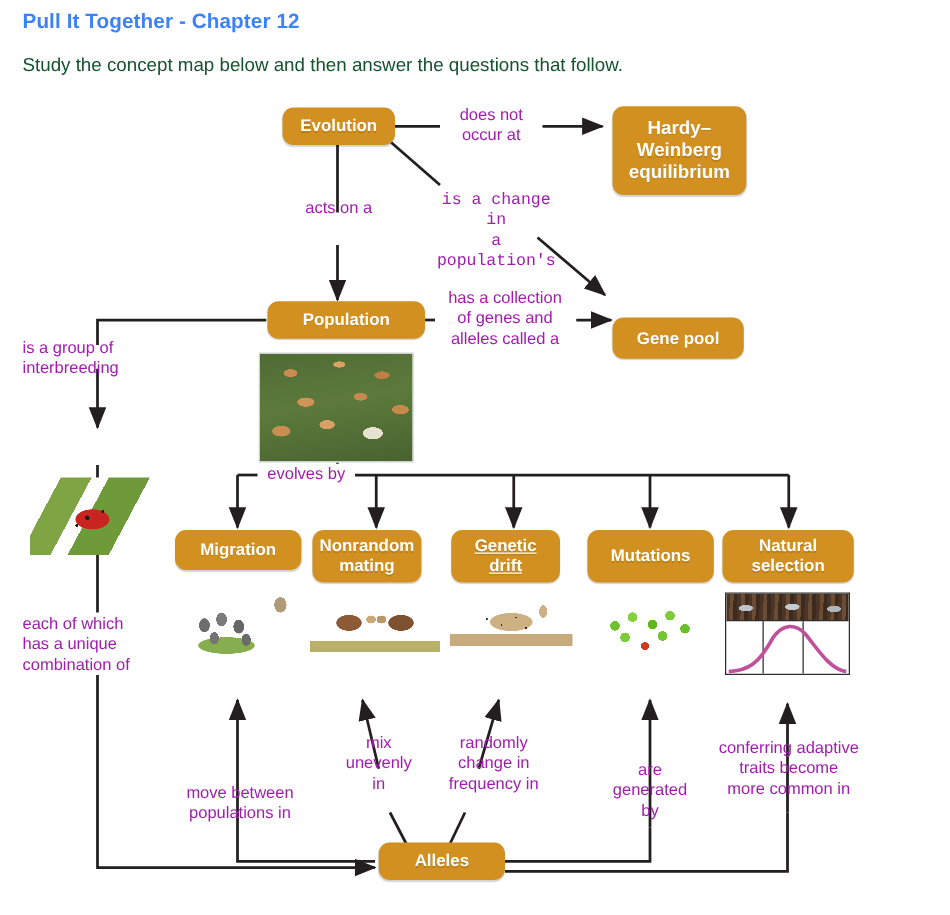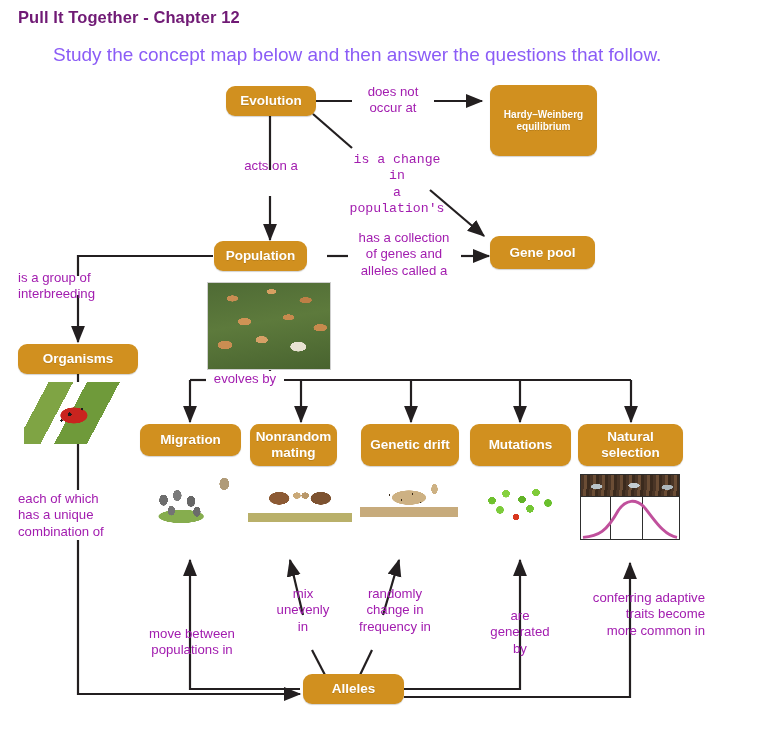--- a/index.html
+++ b/index.html
@@ -17,31 +17,30 @@
     width: 760px; height: 732px;
     background: #ffffff;
   }
   
   .page-title {
     position: absolute;
     left: 18px; top: 8px;
     font-size: 16.5px;
     font-weight: bold;
     letter-spacing: 0.1px;
-    color: #701a75;
+    color: #3b82f6;
     white-space: nowrap;
   }
   .page-subtitle {
     position: absolute;
     left: 18px; top: 44px;
-    font-size: 19px;
+    font-size: 15px;
     font-weight: normal;
-    color: #8b5cf6;
+    color: #14532d;
     white-space: nowrap;
-    margin-left: 35px;
   }
   
   #map {
     position: absolute;
     left: 0; top: 70px;
     width: 760px; height: 662px;
   }
   #wires {
     position: absolute;
     left: 0; top: 0;
@@ -58,21 +57,21 @@
     font-size: 13.5px;
     line-height: 1.18;
     text-align: center;
     display: flex;
     align-items: center;
     justify-content: center;
     padding: 4px 8px;
     box-shadow: 0 1px 1px rgba(0,0,0,0.18);
     text-shadow: 0 1px 0 rgba(0,0,0,0.12);
   }
-  .node.small { font-size: 10px; align-items: center; }
+  .node.small { font-size: 15px; align-items: center; }
   
   .lbl {
     position: absolute;
     font-size: 13.2px;
     line-height: 1.24;
     color: #a21caf;
     text-align: center;
     white-space: pre-line;
   }
   .lbl.left-col { text-align: left; }
@@ -249,41 +248,38 @@
     </svg>
 
     <div class="node" data-interactable="true" style="left:226px; top:16px; width:90px; height:30px;">
       <span data-interactable="false">Evolution</span>
     </div>
 
     <div class="node small" data-interactable="true" style="left:490px; top:15px; width:107px; height:71px;">
       <span data-interactable="false">Hardy–Weinberg equilibrium</span>
     </div>
 
-    <div class="node" data-interactable="true" style="left:214px; top:171px; width:93px; height:30px;">
+    <div class="node" data-interactable="true" style="left:214px; top:171px; width:126px; height:30px;">
       <span data-interactable="false">Population</span>
     </div>
 
-    <div class="node" data-interactable="true" style="left:490px; top:166px; width:105px; height:33px;">
+    <div class="node" data-interactable="true" style="left:490px; top:184px; width:105px; height:33px;">
       <span data-interactable="false">Gene pool</span>
     </div>
 
-    <div class="node" data-interactable="true" style="left:18px; top:274px; width:120px; height:30px;">
-      <span data-interactable="false">Organisms</span>
-    </div>
 
     <div class="node" data-interactable="true" style="left:140px; top:354px; width:101px; height:32px;">
       <span data-interactable="false">Migration</span>
     </div>
 
     <div class="node" data-interactable="true" style="left:250px; top:354px; width:87px; height:42px;">
       <span data-interactable="false">Nonrandom mating</span>
     </div>
 
-    <div class="node" data-interactable="true" style="left:361px; top:354px; width:98px; height:42px;">
+    <div class="node" data-interactable="true" style="left:361px; top:354px; width:87px; height:42px;text-decoration:underline;">
       <span data-interactable="false">Genetic drift</span>
     </div>
 
     <div class="node" data-interactable="true" style="left:470px; top:354px; width:101px; height:42px;">
       <span data-interactable="false">Mutations</span>
     </div>
 
     <div class="node" data-interactable="true" style="left:578px; top:354px; width:105px; height:42px;">
       <span data-interactable="false">Natural selection</span>
     </div>
@@ -321,21 +317,21 @@
 in</div>
 
     <div class="lbl" data-interactable="false" style="left:338px; top:516px; width:114px;">randomly
 change in
 frequency in</div>
 
     <div class="lbl" data-interactable="false" style="left:478px; top:538px; width:84px;">are
 generated
 by</div>
 
-    <div class="lbl" data-interactable="false" style="left:557px; top:520px; width:148px;text-align:right;">conferring adaptive
+    <div class="lbl" data-interactable="false" style="left:557px; top:520px; width:148px;">conferring adaptive
 traits become
 more common in</div>
 
     <div class="photo ph-herd" data-interactable="false" style="left:207px; top:212px; width:124px; height:88px;"></div>
 
     <div class="photo ph-ladybug" data-interactable="false" style="left:24px; top:312px; width:104px; height:62px;"></div>
 
     <div class="photo ph-rabbits" data-interactable="false" style="left:142px; top:400px; width:98px; height:58px;"></div>
 
     <div class="photo ph-rams" data-interactable="false" style="left:248px; top:404px; width:104px; height:54px;"></div>

